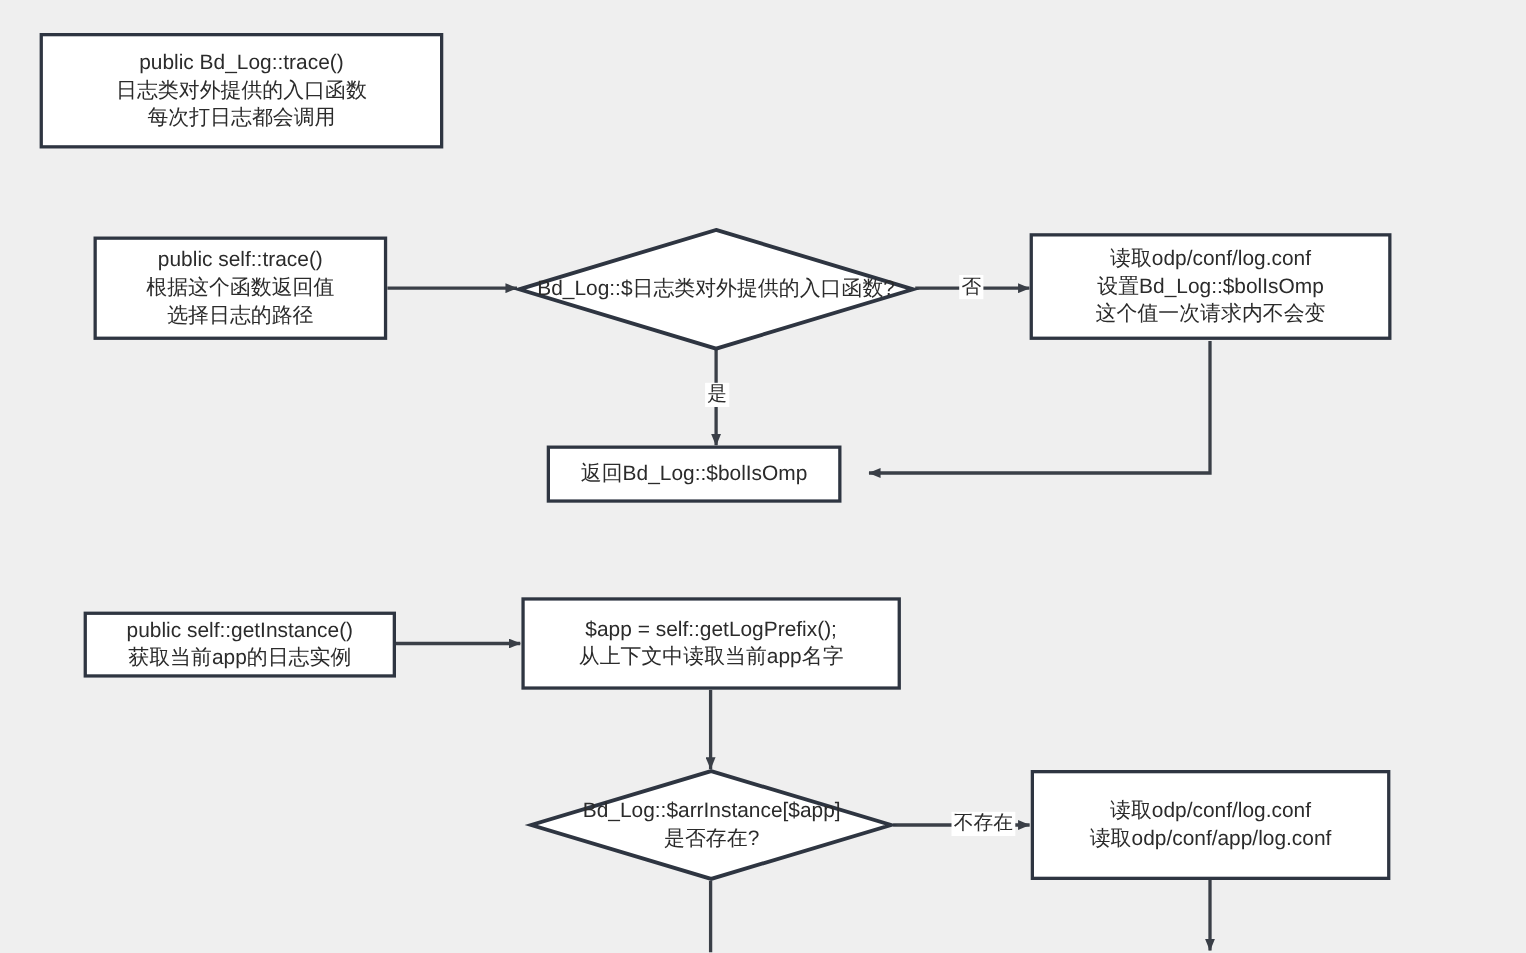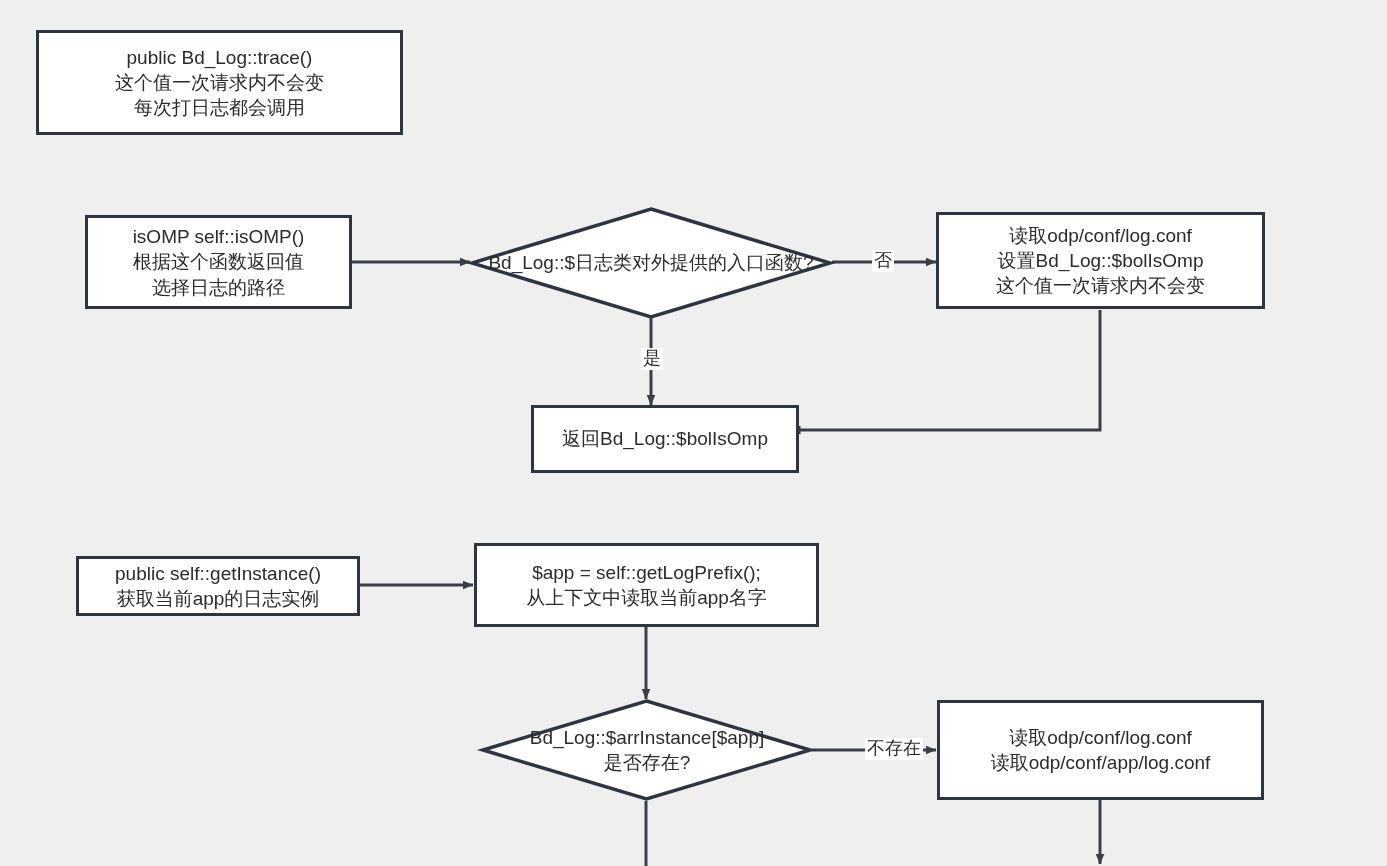--- a/index.html
+++ b/index.html
@@ -102,39 +102,39 @@
     <line x1="646" y1="627" x2="646" y2="699" stroke="#3a3f47" stroke-width="3" marker-end="url(#arrow)"></line>
 
     <line x1="812" y1="750" x2="936" y2="750" stroke="#3a3f47" stroke-width="3" marker-end="url(#arrow)"></line>
 
     <line x1="646" y1="801" x2="646" y2="866" stroke="#3a3f47" stroke-width="3"></line>
 
     <line x1="1100" y1="800" x2="1100" y2="864" stroke="#3a3f47" stroke-width="3" marker-end="url(#arrow)"></line>
   </svg>
 
   <div class="node" style="left:36px; top:30px; width:367px; height:105px;">public Bd_Log::trace()
-这个值一次请求内不会变
+日志类对外提供的入口函数
 每次打日志都会调用</div>
 
-  <div class="node" style="left:85px; top:215px; width:267px; height:94px;">isOMP self::isOMP()
+  <div class="node" style="left:85px; top:215px; width:267px; height:94px;">public self::trace()
 根据这个函数返回值
 选择日志的路径</div>
 
   <div class="diamond-wrap" style="left:470px; top:207px; width:362px; height:112px;">
     <svg width="362" height="112" viewBox="0 0 362 112">
       <polygon points="181,2 360,56 181,110 2,56" fill="#ffffff" stroke="#2e3541" stroke-width="3.5"></polygon>
     </svg>
     <div class="diamond-label">Bd_Log::$日志类对外提供的入口函数?</div>
   </div>
 
   <div class="node" style="left:936px; top:212px; width:329px; height:97px;">读取odp/conf/log.conf
 设置Bd_Log::$bolIsOmp
 这个值一次请求内不会变</div>
 
-  <div class="node" style="left:531px; top:405px; width:268px; height:68px;">返回Bd_Log::$bolIsOmp</div>
+  <div class="node" style="left:497px; top:405px; width:268px; height:52px;">返回Bd_Log::$bolIsOmp</div>
 
   <div class="node" style="left:76px; top:556px; width:284px; height:60px;">public self::getInstance()
 获取当前app的日志实例</div>
 
   <div class="node" style="left:474px; top:543px; width:345px; height:84px;">$app = self::getLogPrefix();
 从上下文中读取当前app名字</div>
 
   <div class="diamond-wrap" style="left:481px; top:699px; width:331px; height:102px;text-decoration:underline;">
     <svg width="331" height="102" viewBox="0 0 331 102">
       <polygon points="165.5,2 329,51 165.5,100 2,51" fill="#ffffff" stroke="#2e3541" stroke-width="3.5"></polygon>

